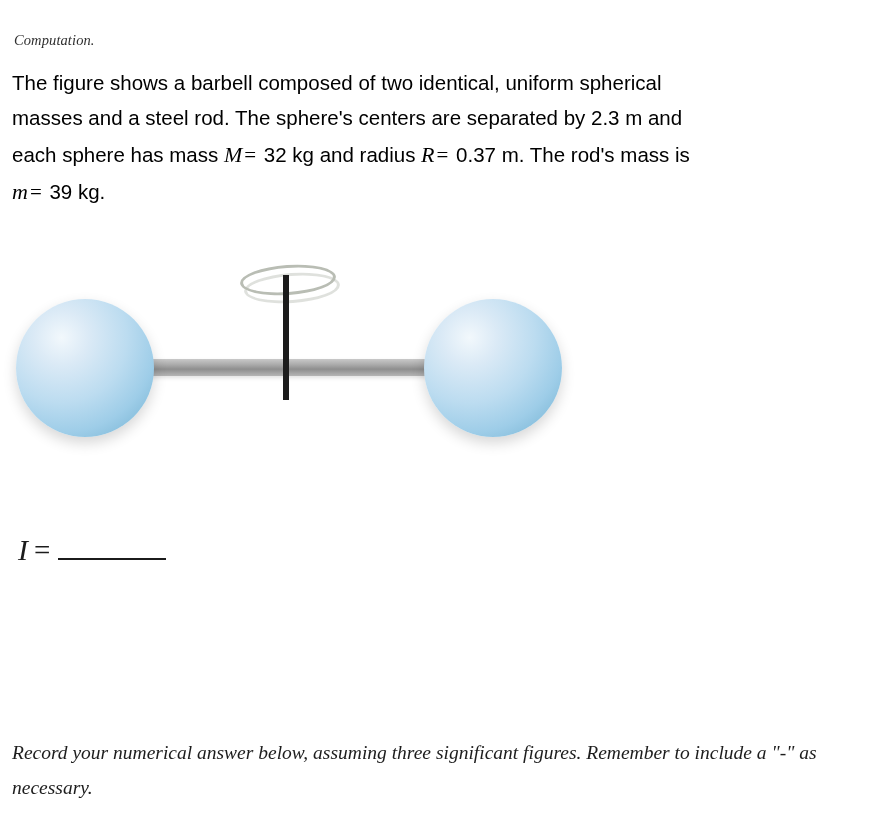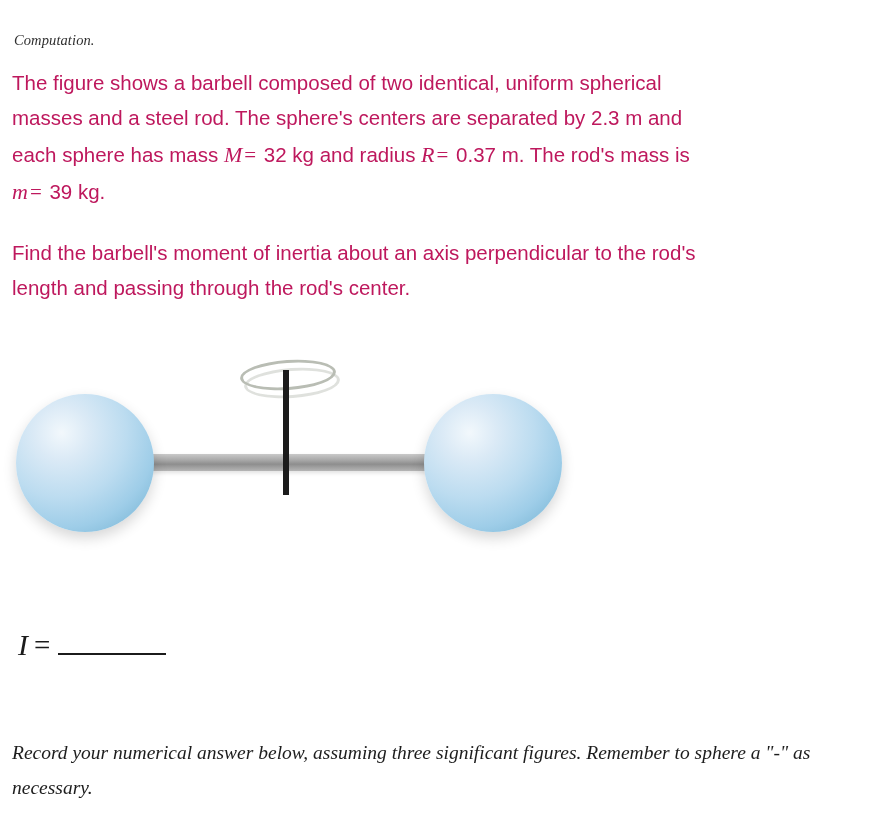--- a/index.html
+++ b/index.html
@@ -25,21 +25,21 @@
     font-family: "Liberation Serif", serif;
     font-style: italic;
     font-size: 14.5px;
     color: #2f2f2f;
     margin: 2px 0 16px 2px;
     letter-spacing: 0.1px;
   }
   .para {
     font-size: 20.5px;
     line-height: 1.72;
-    color: #be185d;
+    color: #000000;
     margin: 0 0 18px 0;
     max-width: 858px;
   }
   .para.second {
     margin-top: 24px;
   }
   .mathvar {
     font-family: "Liberation Serif", serif;
     font-style: italic;
     font-size: 22px;
@@ -162,32 +162,31 @@
 </style>
 </head>
 <body>
 
 <div class="page">
 
   <div class="kicker">Computation.</div>
 
   <p class="para"><span>The figure shows a barbell composed of two identical, uniform spherical masses and a steel rod. The sphere's centers are separated by 2.3 m and each sphere has mass </span><span class="mathvar">M</span><span class="mathop">=</span><span> 32 kg and radius </span><span class="mathvar">R</span><span class="mathop">=</span><span> 0.37 m. The rod's mass is </span><span class="mathvar">m</span><span class="mathop">=</span><span> 39 kg.</span></p>
 
-  <p class="para second">Find the barbell's moment of inertia about an axis perpendicular to the rod's length and passing through the rod's center.</p>
 
   <div class="figure">
     <div class="ellipse-shadow"></div>
     <div class="ellipse"></div>
     <div class="rod"></div>
     <div class="axis"></div>
     <div class="sphere left"></div>
     <div class="sphere right"></div>
   </div>
 
   <div class="answer-line">
     <span class="ans-I">I</span>
     <span class="ans-eq">=</span>
     <span class="ans-blank"></span>
   </div>
 
-  <div class="footnote">Record your numerical answer below, assuming three significant figures. Remember to sphere a "-" as necessary.</div>
+  <div class="footnote">Record your numerical answer below, assuming three significant figures. Remember to include a "-" as necessary.</div>
 
 </div>
 
 </body></html>

